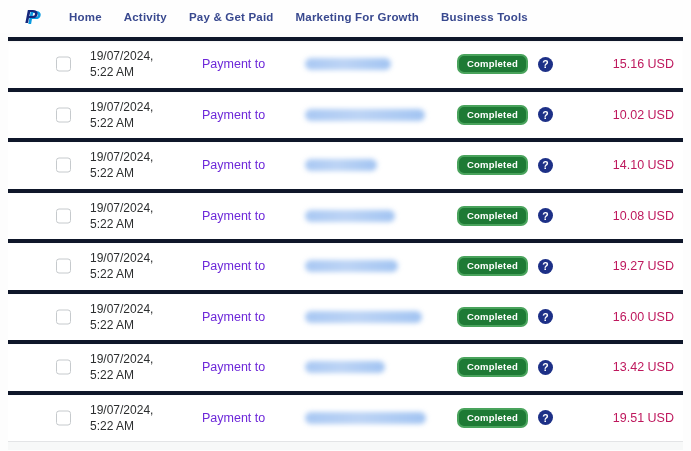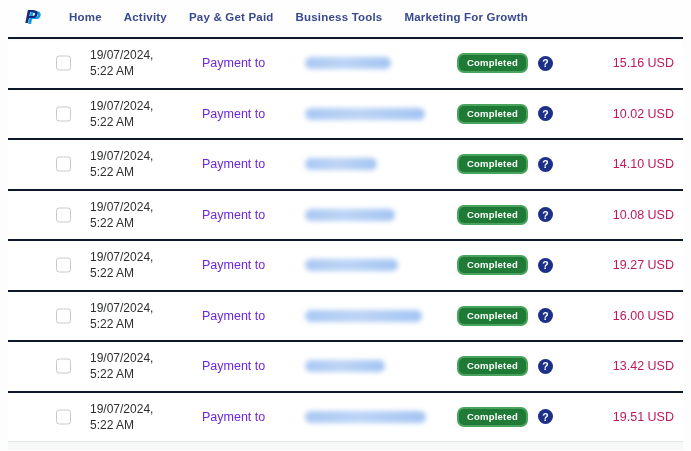--- a/index.html
+++ b/index.html
@@ -50,21 +50,21 @@
   
   .table {
     position: absolute;
     left: 8px; right: 8px; top: 37px;
     background: transparent;
   }
   .trow {
     position: relative;
     height: 50.5px;
     background: #ffffff;
-    border-top: 2px solid #0f172a;
+    border-top: 4px solid #0f172a;
     box-shadow: 0 1px 1px rgba(0,0,0,0.015) inset;
   }
   .trow:first-child { box-shadow: 0 2px 3px -2px rgba(0,0,0,0.10) inset; }
   .cell { position: absolute; top: 50%; transform: translateY(-50%); }
 
   .cell-check { left: 48px; }
   .checkbox {
     width: 15px; height: 15px;
     border: 1px solid #c6cacd;
     border-radius: 3px;
@@ -129,22 +129,22 @@
 
 <div class="topnav">
   <div class="logo">
     <span class="p back">P</span>
     <span class="p front">P</span>
   </div>
   <div class="navlinks">
     <span class="navlink">Home</span>
     <span class="navlink">Activity</span>
     <span class="navlink">Pay &amp; Get Paid</span>
+    <span class="navlink">Marketing For Growth</span>
     <span class="navlink">Business Tools</span>
-    <span class="navlink">Marketing For Growth</span>
   </div>
 </div>
 
 <div class="table">
 
   <div class="trow">
     <div class="cell cell-check">
         <div class="checkbox"></div>
       </div>
     <div class="cell cell-date">

